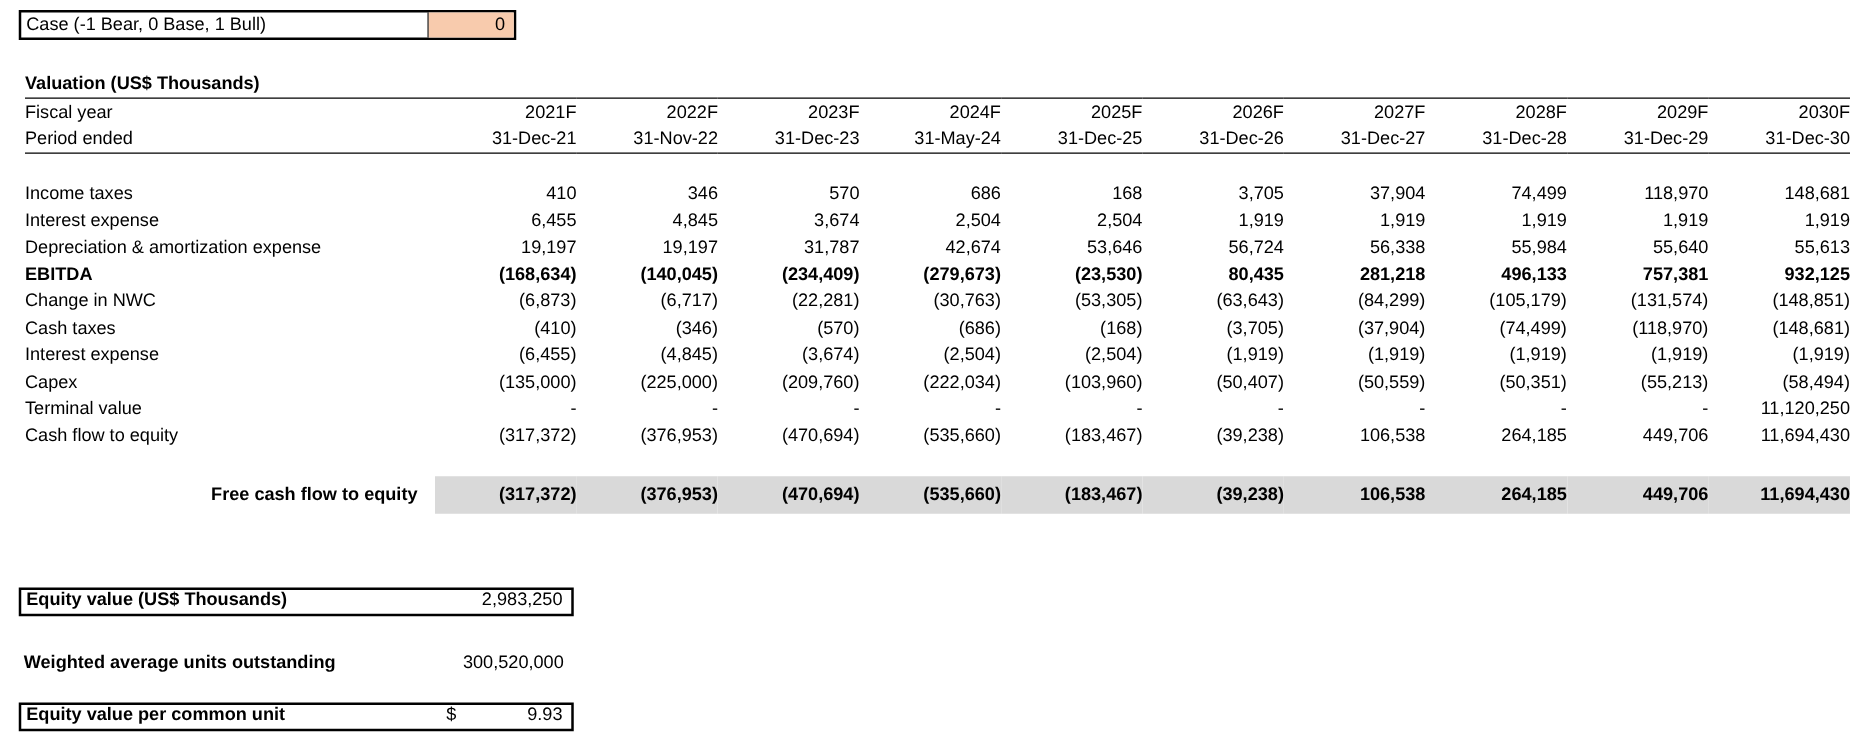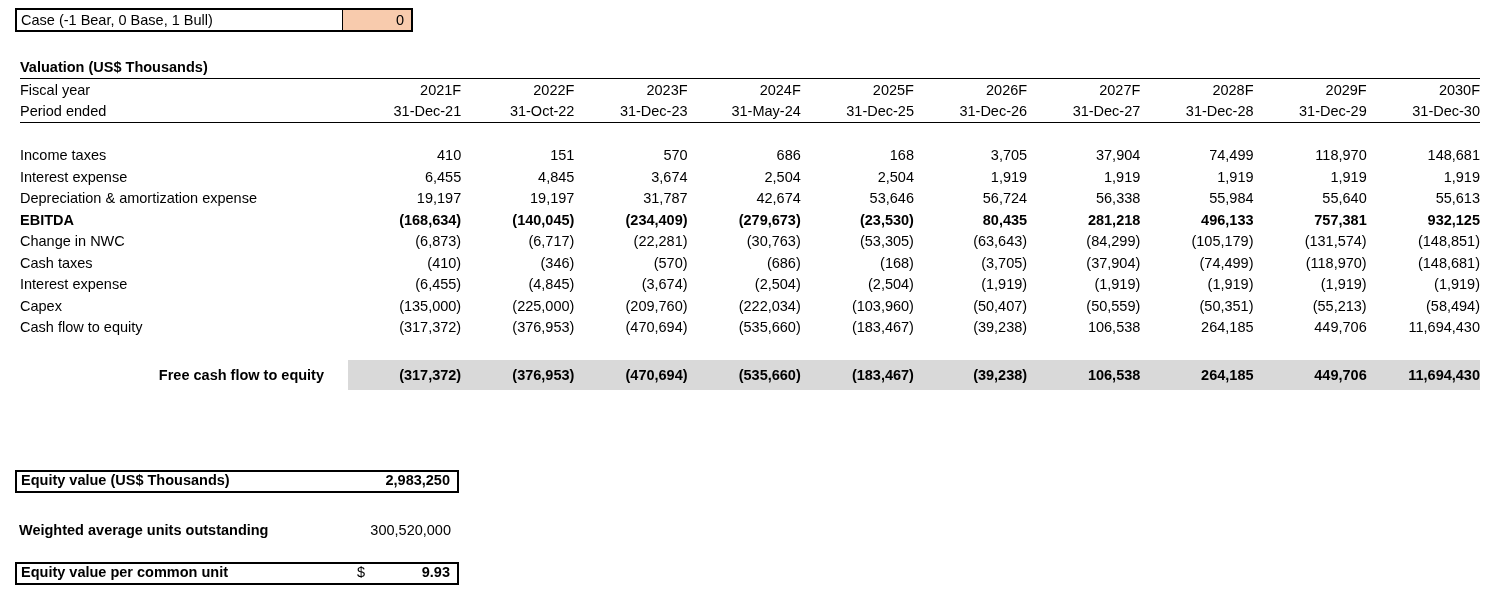--- a/index.html
+++ b/index.html
@@ -88,21 +88,21 @@
   .hdr-italic td { }
   .row-topline td { border-top: 1.3px solid #000; }
   .row-botline td { border-bottom: 1.3px solid #000; margin-left: 47px; }
   .bold td, td.bold { font-weight: bold; }
   .spacer td { height: 17px; }
 
   
   #fcf-row td { height: 30px; }
   #fcf-row td.lbl {
     text-align: right;
-    padding-right: 24px;
+    padding-right: 14px;
     font-weight: bold;
   }
   #fcf-row td.num {
     background: #d9d9d9;
     font-weight: bold;
   }
 
   
   .bottom-box {
     position: absolute;
@@ -118,21 +118,21 @@
   }
   .bottom-box .bb-label {
     flex: 0 0 auto;
     padding-left: 4px;
     white-space: nowrap;
   }
   .bottom-box .bb-value {
     flex: 1 1 auto;
     text-align: right;
     padding-right: 7px;
-    font-weight: bold;
+    font-weight: normal;
     white-space: nowrap;
   }
   .bottom-box .bb-currency {
     position: absolute;
     left: 340px;
     font-weight: normal;
   }
   #equity-value-box { top: 470px; }
   #equity-per-unit-box { top: 562px; }
 
@@ -196,21 +196,21 @@
       <td class="num">2026F</td>
       <td class="num">2027F</td>
       <td class="num">2028F</td>
       <td class="num">2029F</td>
       <td class="num">2030F</td>
     </tr>
 
     <tr class="hdr-italic row-botline">
       <td class="lbl">Period ended</td>
       <td class="num">31-Dec-21</td>
-      <td class="num">31-Oct-22</td>
+      <td class="num">31-Nov-22</td>
       <td class="num">31-Dec-23</td>
       <td class="num">31-May-24</td>
       <td class="num">31-Dec-25</td>
       <td class="num">31-Dec-26</td>
       <td class="num">31-Dec-27</td>
       <td class="num">31-Dec-28</td>
       <td class="num">31-Dec-29</td>
       <td class="num">31-Dec-30</td>
     </tr>
 
@@ -225,21 +225,21 @@
       <td></td>
         <td></td>
         <td></td>
       <td></td>
     </tr>
 
 
     <tr>
       <td class="lbl">Income taxes</td>
       <td class="num">410</td>
-      <td class="num">151</td>
+      <td class="num">346</td>
       <td class="num">570</td>
       <td class="num">686</td>
       <td class="num">168</td>
       <td class="num">3,705</td>
       <td class="num">37,904</td>
       <td class="num">74,499</td>
       <td class="num">118,970</td>
       <td class="num">148,681</td>
     </tr>
 
@@ -334,20 +334,33 @@
       <td class="num">(209,760)</td>
       <td class="num">(222,034)</td>
       <td class="num">(103,960)</td>
       <td class="num">(50,407)</td>
       <td class="num">(50,559)</td>
       <td class="num">(50,351)</td>
       <td class="num">(55,213)</td>
       <td class="num">(58,494)</td>
     </tr>
 
+    <tr>
+      <td class="lbl">Terminal value</td>
+      <td class="num">-</td>
+      <td class="num">-</td>
+      <td class="num">-</td>
+      <td class="num">-</td>
+      <td class="num">-</td>
+      <td class="num">-</td>
+      <td class="num">-</td>
+      <td class="num">-</td>
+      <td class="num">-</td>
+      <td class="num">11,120,250</td>
+    </tr>
 
     <tr>
       <td class="lbl">Cash flow to equity</td>
       <td class="num subtotal-top double-bottom">(317,372)</td>
       <td class="num subtotal-top double-bottom">(376,953)</td>
       <td class="num subtotal-top double-bottom">(470,694)</td>
       <td class="num subtotal-top double-bottom">(535,660)</td>
       <td class="num subtotal-top double-bottom">(183,467)</td>
       <td class="num subtotal-top double-bottom">(39,238)</td>
       <td class="num subtotal-top double-bottom">106,538</td>

